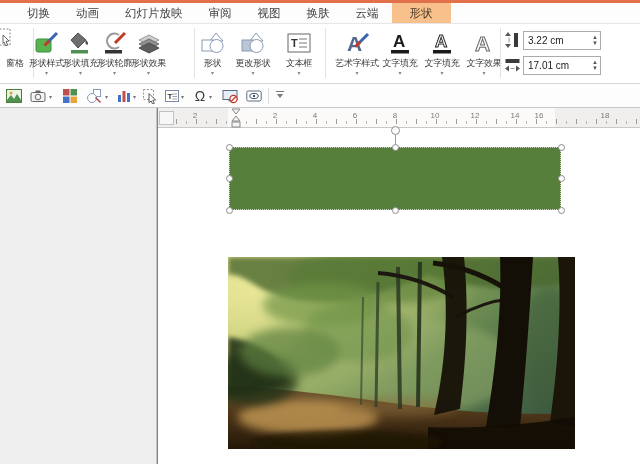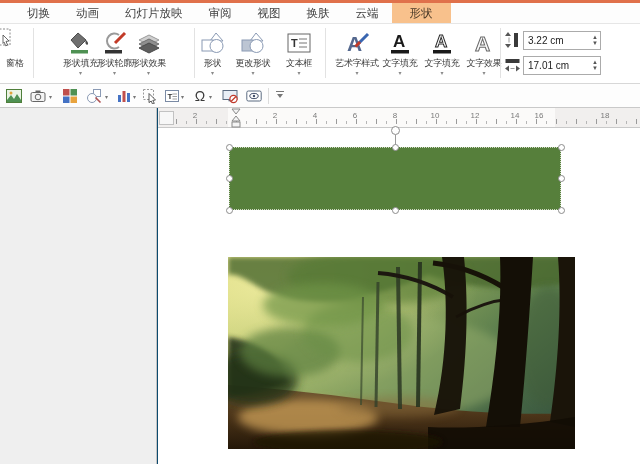--- a/index.html
+++ b/index.html
@@ -1,17 +1,17 @@
 <!DOCTYPE html>
 <html><head>
 <meta charset="utf-8">
 <style>
   html,body{margin:0;padding:0;}
   body{font-family:"Liberation Sans","DejaVu Sans",sans-serif;background:#fff;}
-  #app{position:relative;width:640px;height:464px;overflow:hidden;background:#0c4a6e;}
+  #app{position:relative;width:640px;height:464px;overflow:hidden;background:#ec4899;}
 
   
   .top-stripe{position:absolute;left:0;top:0;width:640px;height:3px;}
 
   
   .tabbar{position:absolute;left:0;top:3px;width:640px;height:21px;display:flex;align-items:stretch;
           background:#fdfdfd;border-bottom:1px solid #e6e6e6;padding-left:14px;box-sizing:border-box;}
   .tab{display:flex;align-items:center;padding:0 13px;font-size:11.5px;color:#3f3f3f;cursor:default;white-space:nowrap;}
   .tab.active{color:#4a3category;color:#4a3a28;padding:0 18px;}
 
@@ -107,20 +107,31 @@
 
     <div class="pane-stub">
       <svg style="position:absolute;left:-5px;top:2px" width="18" height="22" viewBox="0 0 18 22">
         <rect x="1" y="1" width="14" height="16" fill="#fff" stroke="#8a8a8a" stroke-dasharray="2 1.5"></rect>
         <path d="M8,7 L14,13 L11,13.4 L12.6,17 L10.7,17.8 L9.2,14.2 L8,15.4 Z" fill="#fff" stroke="#444" stroke-width="0.8"></path>
       </svg>
       <span class="lbl">窗格</span>
     </div>
     <div class="rsep" style="left:33px"></div>
 
+    <div class="ribbon-btn" style="left:29px;width:35px">
+      <div class="ic">
+        <svg width="26" height="26" viewBox="0 0 26 26">
+          <rect x="2" y="9" width="15" height="13" rx="2" fill="#58b24e" stroke="#3f8f3f"></rect>
+          <line x1="23" y1="3" x2="13" y2="13" stroke="#3a66b0" stroke-width="3"></line>
+          <line x1="15" y1="11" x2="10.5" y2="15.5" stroke="#c23b28" stroke-width="3"></line>
+        </svg>
+      </div>
+      <span class="lbl">形状样式</span>
+      <span class="arr">▾</span>
+    </div>
 
     <div class="ribbon-btn" style="left:97px;width:35px">
       <div class="ic">
         <svg width="26" height="26" viewBox="0 0 26 26">
           <path d="M17,5 A7.5,7.5 0 1 0 17,17" fill="none" stroke="#9a9a9a" stroke-width="2"></path>
           <line x1="23" y1="3" x2="13" y2="13" stroke="#c23b28" stroke-width="3"></line>
           <rect x="3" y="20" width="17" height="3.5" fill="#333"></rect>
         </svg>
       </div>
       <span class="lbl">形状轮廓</span>

